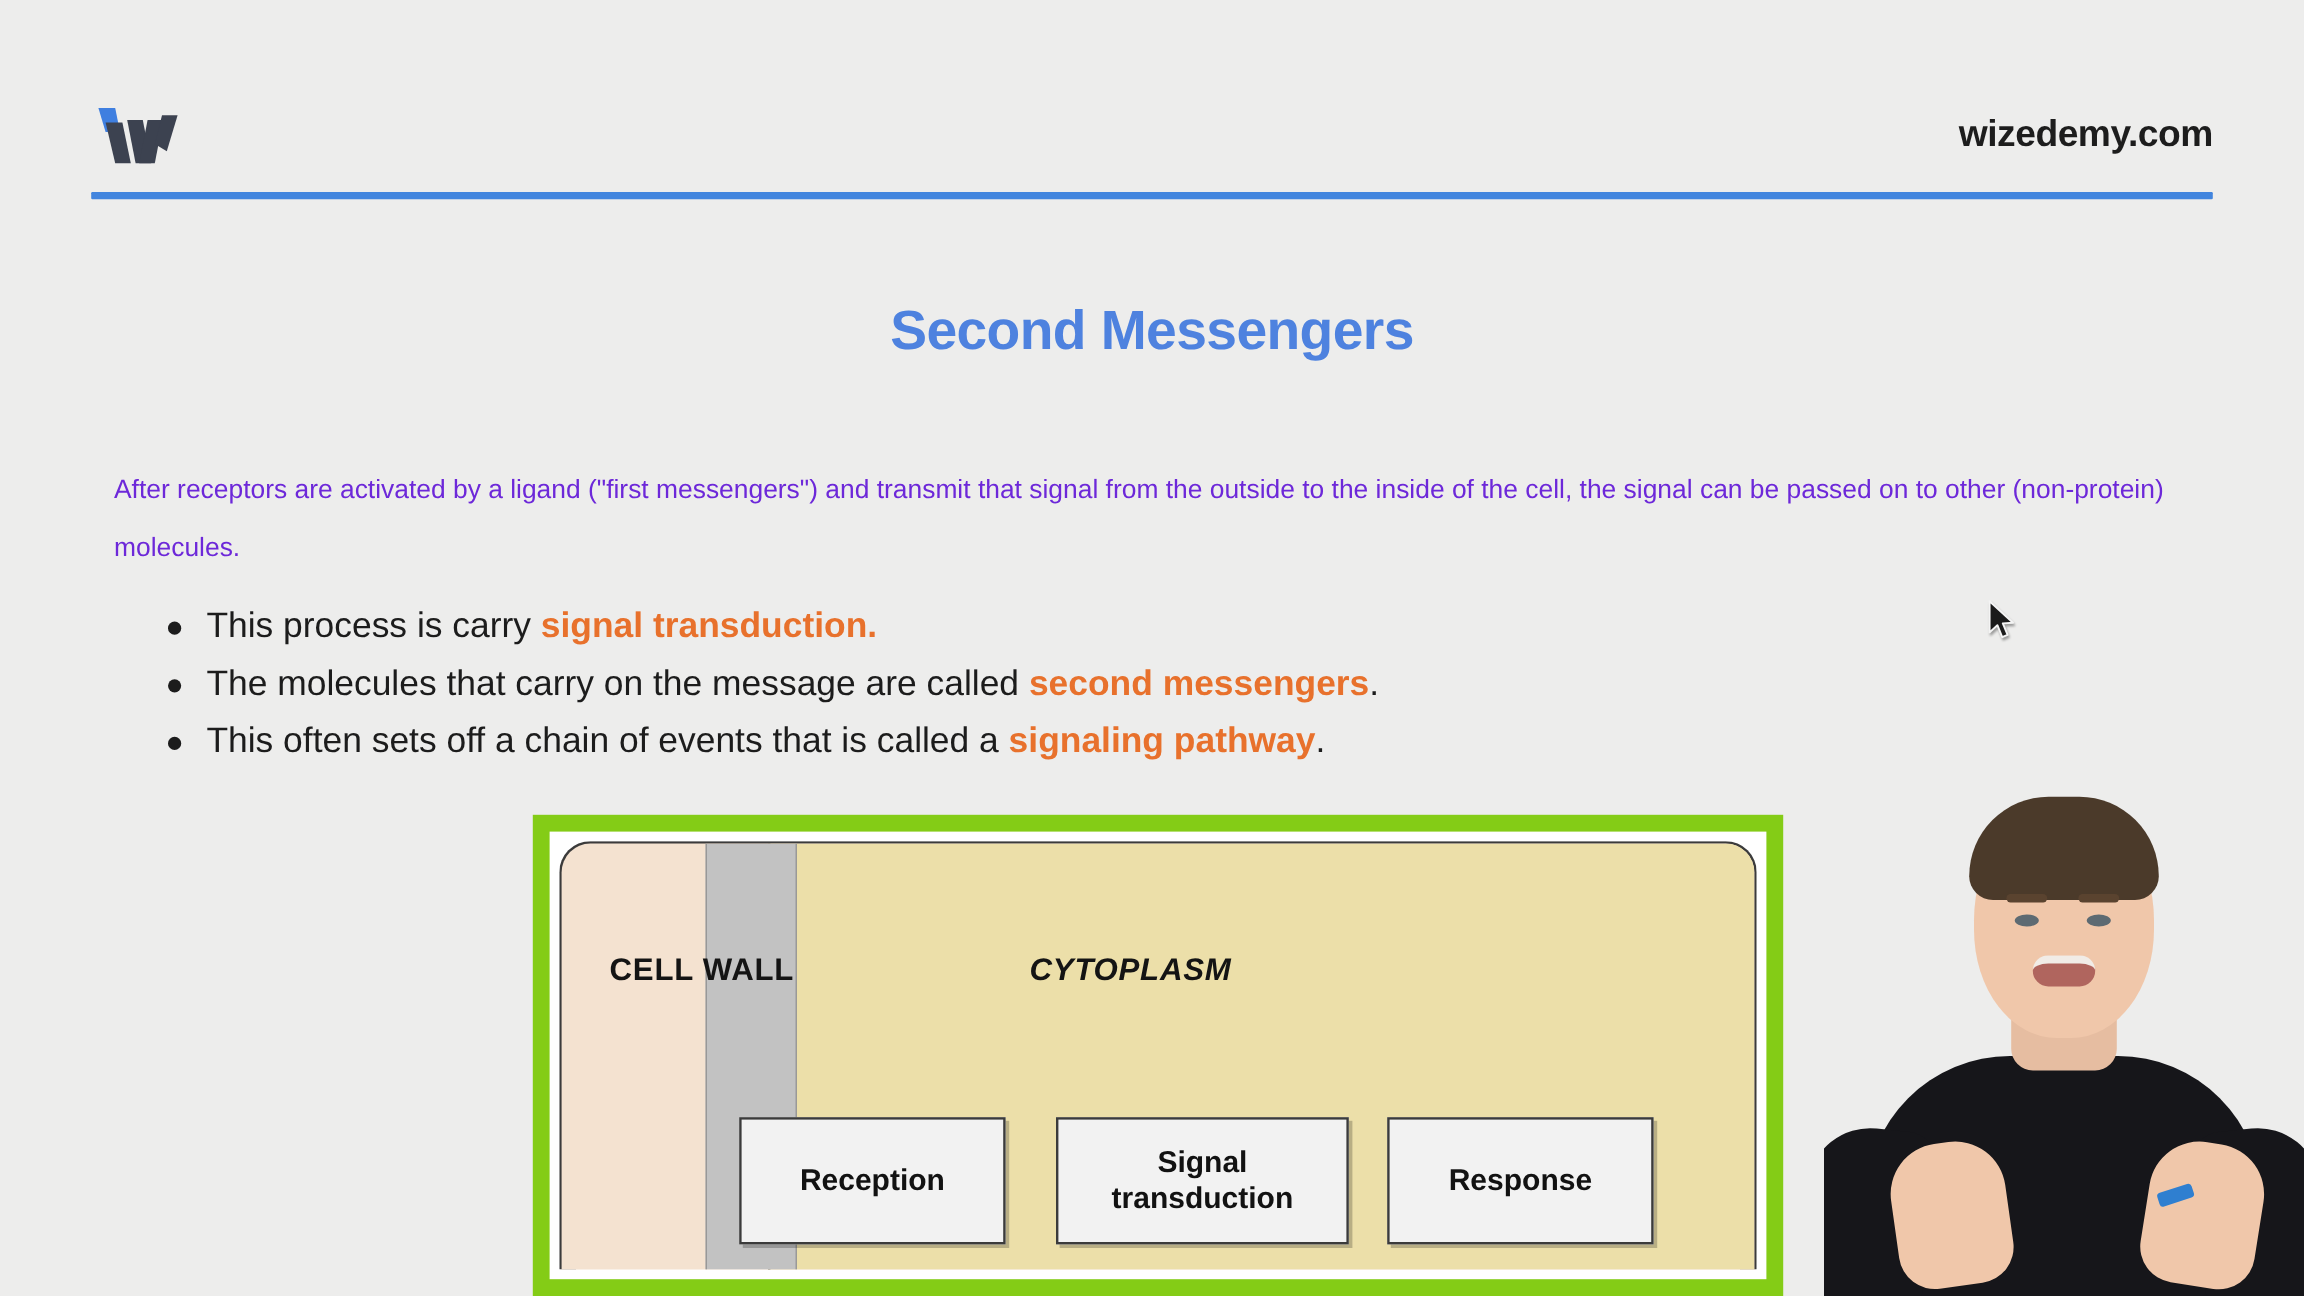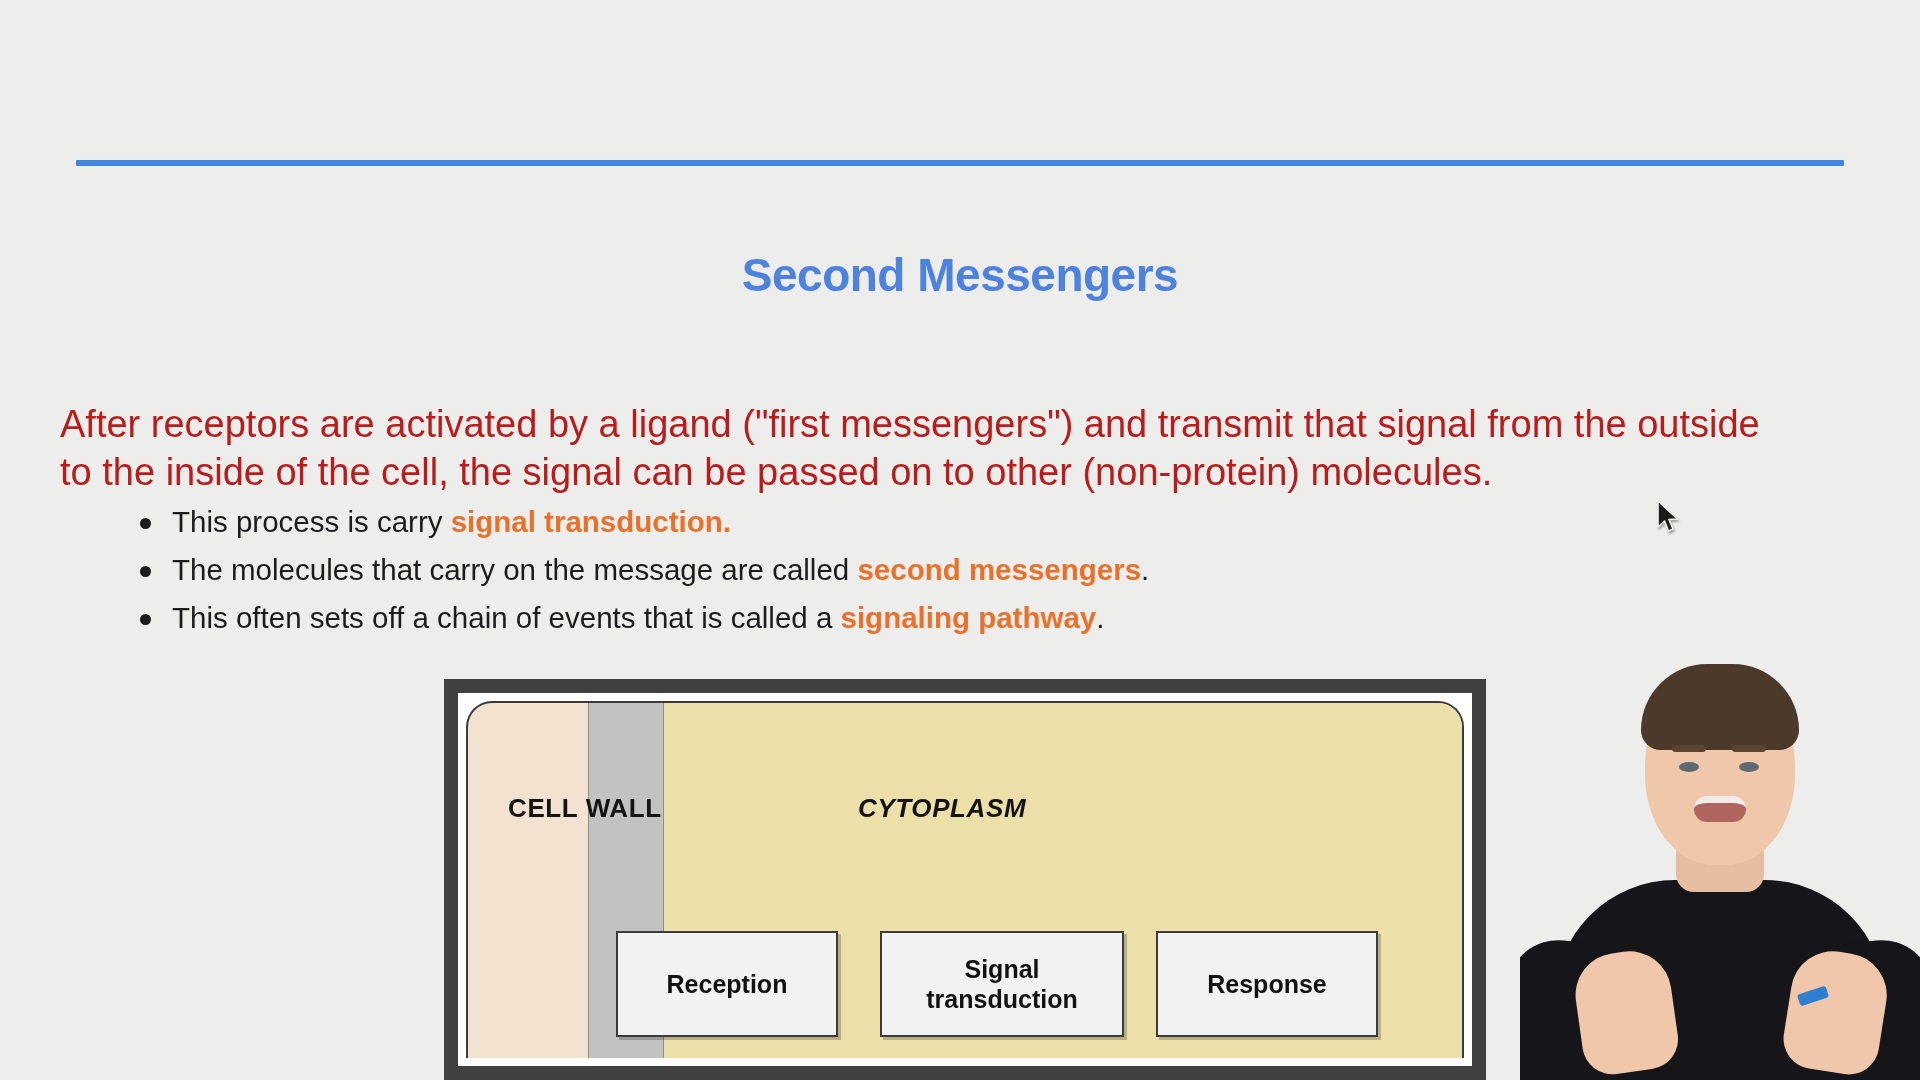--- a/index.html
+++ b/index.html
@@ -66,26 +66,26 @@
     text-align: center;
     font-size: 46px;
     font-weight: bold;
     color: #4e82df;
     letter-spacing: -0.5px;
   }
 
   
   .intro {
     position: absolute;
-    left: 60px;
+    left: 95px;
     top: 362px;
     width: 1740px;
-    font-size: 38px;
+    font-size: 22px;
     line-height: 48px;
-    color: #b91c1c;
+    color: #6d28d9;
   }
 
   .bullets {
     position: absolute;
     left: 128px;
     top: 498px;
     width: 1500px;
     margin: 0;
     padding: 0;
     list-style: none;
@@ -112,21 +112,21 @@
     font-weight: bold;
   }
 
   
   .diagram {
     position: absolute;
     left: 444px;
     top: 679px;
     width: 1042px;
     height: 401px;
-    background: #404040;
+    background: #84cc16;
     padding: 14px;
     box-sizing: border-box;
   }
   .diagram-inner {
     position: relative;
     width: 100%;
     height: 100%;
     background: #ffffff;
     padding: 8px;
     box-sizing: border-box;
@@ -316,20 +316,32 @@
     width: 26px;
     height: 36px;
     filter: drop-shadow(1px 2px 1px rgba(0,0,0,0.35));
   }
 </style>
 </head>
 <body>
 
 <div class="slide">
 
+  <div class="header">
+    <div class="brand-logo">
+      <svg viewBox="0 0 76 58" width="76" height="58" aria-hidden="true">
+        <path d="M6 4 L20 4 L24 24 L12 24 Z" fill="#3f7fe0"></path>
+        <path d="M12 16 L26 16 L33 50 L20 50 Z" fill="#3c4250"></path>
+        <path d="M30 14 L43 14 L50 50 L37 50 Z" fill="#3c4250"></path>
+        <path d="M47 14 L60 14 L53 50 L40 50 Z" fill="#3c4250"></path>
+        <path d="M59 10 L72 10 L63 40 L53 34 Z" fill="#3c4250"></path>
+      </svg>
+    </div>
+    <div class="brand-url">wizedemy.com</div>
+  </div>
   <div class="header-rule"></div>
 
   <div class="slide-title">Second Messengers</div>
 
   <p class="intro">After receptors are activated by a ligand ("first messengers") and transmit that signal from the outside to the inside of the cell, the signal can be passed on to other (non-protein) molecules.</p>
 
   <ul class="bullets">
     <li>
       <span>This process is carry </span><span class="hl">signal transduction.</span><span></span>
     </li>

